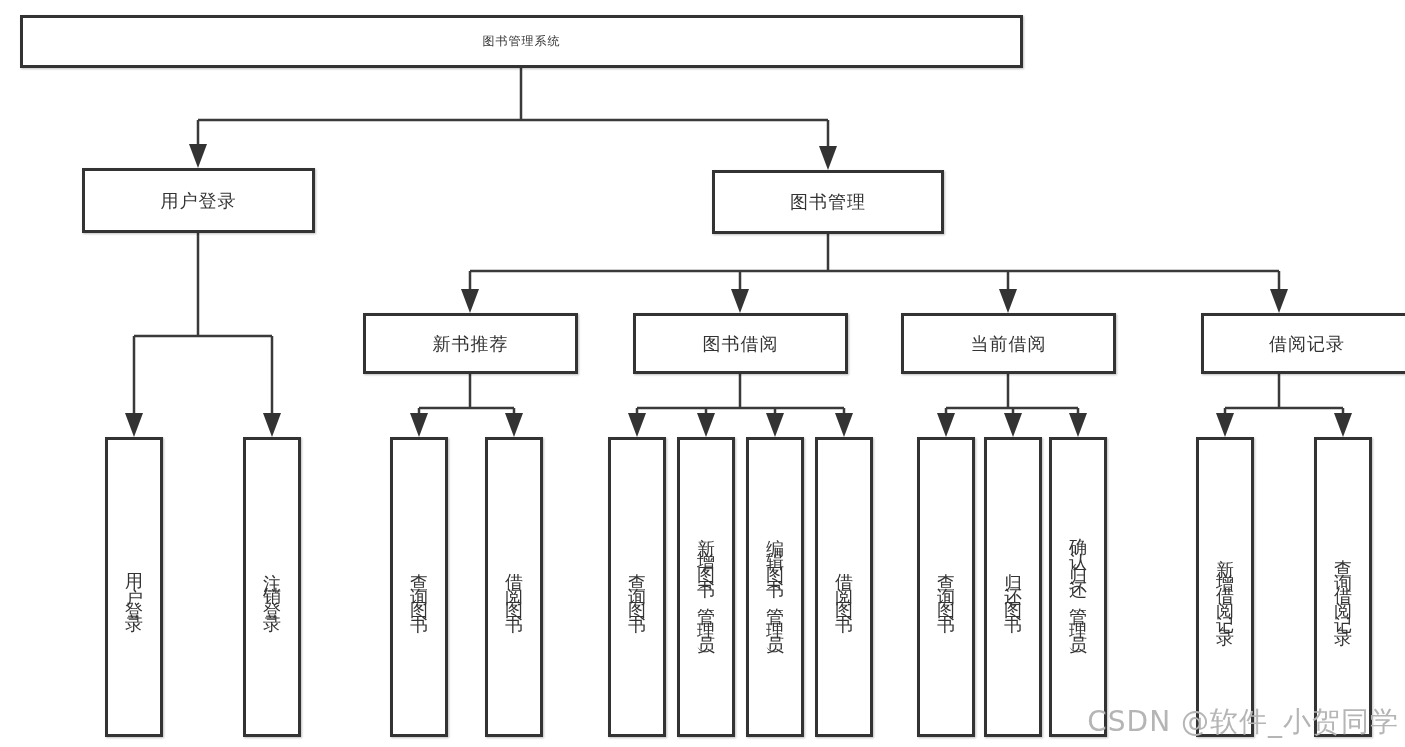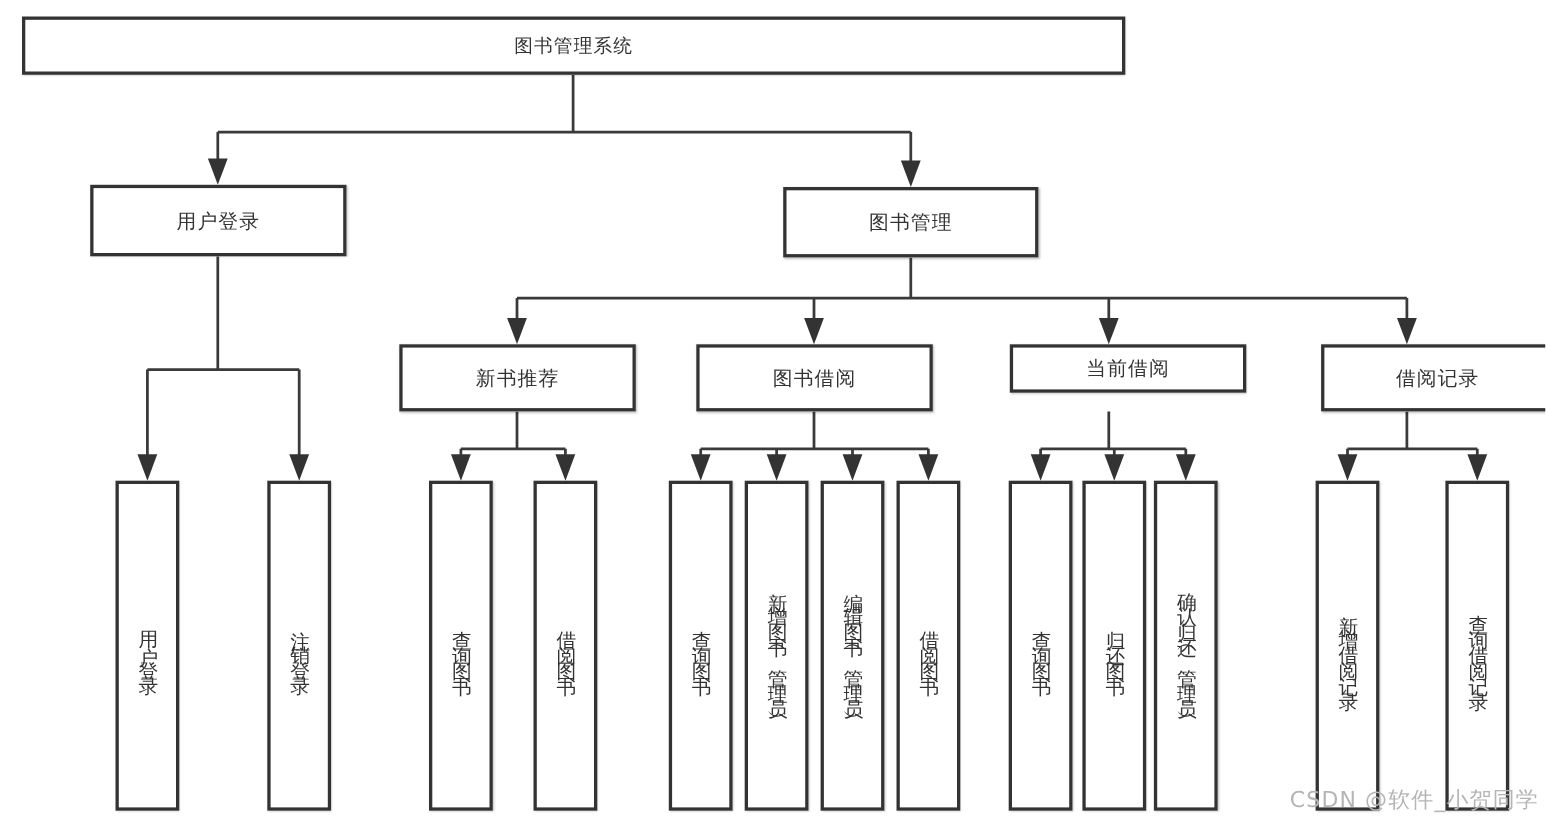--- a/index.html
+++ b/index.html
@@ -22,34 +22,34 @@
     border: 3px solid #333333;
     box-sizing: border-box;
     display: flex;
     align-items: center;
     justify-content: center;
     color: #333333;
     z-index: 2;
     box-shadow: 1px 1px 2px rgba(0,0,0,0.25);
   }
   .hbox { font-size: 18px; letter-spacing: 1px; white-space: nowrap; }
-  .root-box { font-size: 17px; }
+  .root-box { font-size: 12px; }
   .vbox { width: 58px; height: 300px; }
   .vtext {
     writing-mode: vertical-rl;
     font-size: 18px;
     line-height: 1.1;
     letter-spacing: 14px;
     white-space: nowrap;
   }
   .watermark {
     position: absolute;
     right: 6px;
     bottom: 6px;
-    font-size: 20px;
+    font-size: 28px;
     color: #b5b5b5;
     z-index: 3;
     letter-spacing: 1px;
     white-space: nowrap;
   }
 </style>
 </head>
 <body>
 
 <div class="canvas">
@@ -86,21 +86,21 @@
     </g>
   </svg>
 
   <div class="box hbox root-box" style="left:20px; top:15px; width:1003px; height:53px;">图书管理系统</div>
 
   <div class="box hbox" style="left:82px; top:168px; width:233px; height:65px;">用户登录</div>
   <div class="box hbox" style="left:712px; top:170px; width:232px; height:64px;">图书管理</div>
 
   <div class="box hbox" style="left:633px; top:313px; width:215px; height:61px;">图书借阅</div>
   <div class="box hbox" style="left:363px; top:313px; width:215px; height:61px;">新书推荐</div>
-  <div class="box hbox" style="left:901px; top:313px; width:215px; height:44px;margin-left:17px;">当前借阅</div>
+  <div class="box hbox" style="left:901px; top:313px; width:215px; height:61px;">当前借阅</div>
   <div class="box hbox" style="left:1173px; top:313px; width:212px; height:61px;margin-left:28px;">借阅记录</div>
 
   <div class="box vbox" style="left:105px; top:437px;">
     <span class="vtext">用户登录</span>
   </div>
   <div class="box vbox" style="left:243px; top:437px;">
     <span class="vtext">注销登录</span>
   </div>
 
   <div class="box vbox" style="left:390px; top:437px;">

